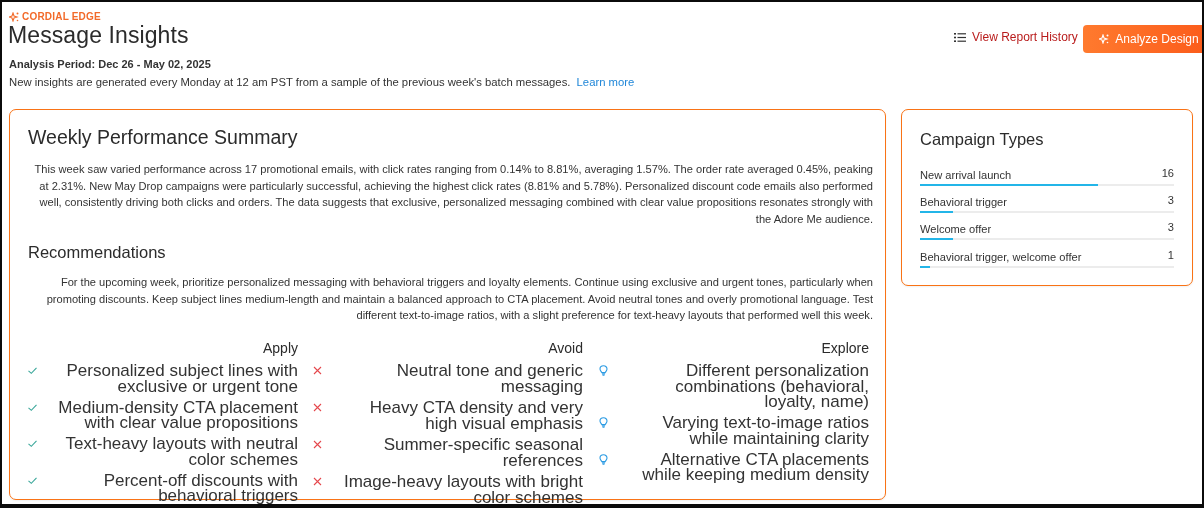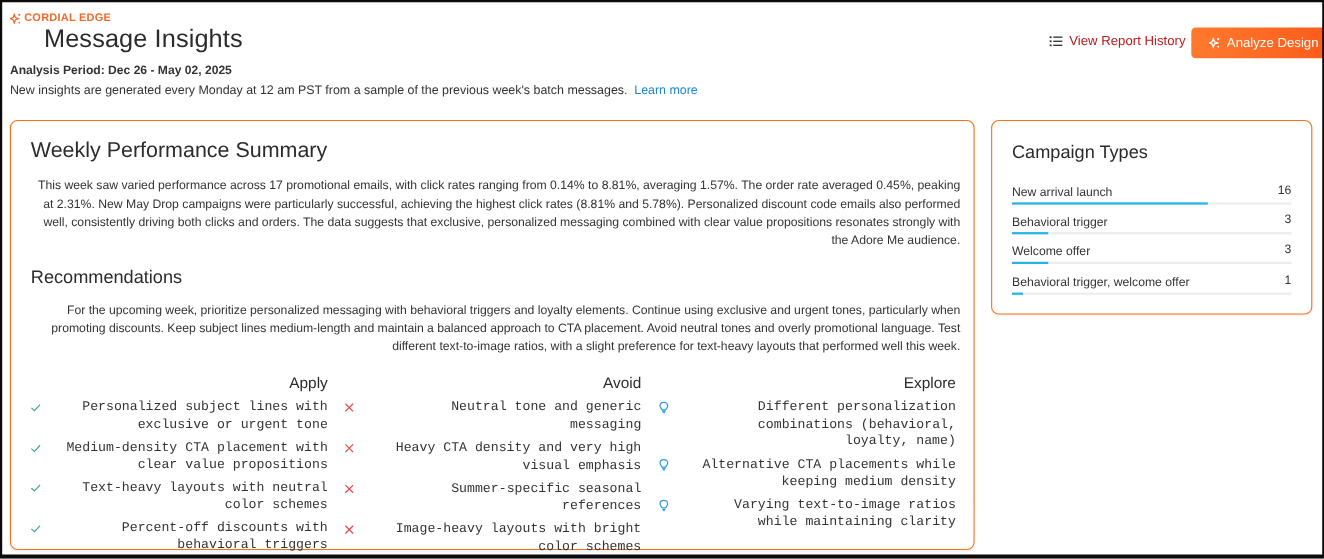--- a/index.html
+++ b/index.html
@@ -22,21 +22,20 @@
       position: absolute; left: 9px; top: 11px;
       display: flex; align-items: center; gap: 3px;
       font-size: 10px; font-weight: bold; letter-spacing: 0.2px;
       color: #f26a2a;
     }
     .brand svg { width: 10px; height: 10px; }
     .title {
       position: absolute; left: 8px; top: 22px;
       font-size: 23px; font-weight: normal; color: #2b2b2b;
       letter-spacing: 0.1px;
-      margin-left: 32px;
     }
     .period {
       position: absolute; left: 9px; top: 58px;
       font-size: 11px; font-weight: bold; color: #333;
     }
     .info {
       position: absolute; left: 9px; top: 76px;
       font-size: 11.3px; color: #333;
     }
     .info a { color: #1f86d8; text-decoration: none; margin-left: 3px; }
@@ -75,22 +74,22 @@
     .rec-title { position: absolute; left: 18px; top: 133px; font-size: 16.5px; }
     .rec-text { position: absolute; left: 18px; top: 164px; width: 845px; }
 
     .col { position: absolute; top: 230px; width: 270px; }
     .col.apply { left: 18px; }
     .col.avoid { left: 303px; }
     .col.explore { left: 589px; }
     .col-title { font-size: 14px; color: #2b2b2b; margin-bottom: 7px; }
     .col ul { list-style: none; }
     .col li {
-      display: flex; gap: 21px; font-size: 12px; line-height: 15.5px;
-      color: #333; margin-bottom: 5.5px; font-family: Liberation Mono, monospace;
+      display: flex; gap: 21px; font-size: 17px; line-height: 15.5px;
+      color: #333; margin-bottom: 5.5px;
     }
     .col li .ic { flex: 0 0 9px; width: 9px; height: 9px; margin-top: 3px; }
     .col.avoid li { margin-bottom: 6px; }
 
     .ct-title { position: absolute; left: 18px; top: 20px; font-size: 16.5px; }
     .ct-list { position: absolute; left: 18px; top: 55px; width: 254px; }
     .ct-row { height: 27.2px; position: relative; }
     .ct-row .label { position: absolute; left: 0; top: 4px; font-size: 11.1px; color: #333; }
     .ct-row .count { position: absolute; right: 0; top: 2px; font-size: 11.1px; color: #333; }
     .ct-row .track {
@@ -214,27 +213,27 @@
         <li>
           <svg class="ic" viewBox="0 0 9 11" style="height:11px;margin-top:2px">
               <path d="M4.5 0.8 C2.3 0.8 1 2.3 1 4 C1 5.5 2.2 6.3 2.8 7.6 L6.2 7.6 C6.8 6.3 8 5.5 8 4 C8 2.3 6.7 0.8 4.5 0.8 Z M3 9 L6 9 M3.5 10.3 L5.5 10.3" fill="none" stroke="#2b9be3" stroke-width="1.1"></path>
             </svg>
           <span>Different personalization combinations (behavioral, loyalty, name)</span>
         </li>
         <li>
           <svg class="ic" viewBox="0 0 9 11" style="height:11px;margin-top:2px">
               <path d="M4.5 0.8 C2.3 0.8 1 2.3 1 4 C1 5.5 2.2 6.3 2.8 7.6 L6.2 7.6 C6.8 6.3 8 5.5 8 4 C8 2.3 6.7 0.8 4.5 0.8 Z M3 9 L6 9 M3.5 10.3 L5.5 10.3" fill="none" stroke="#2b9be3" stroke-width="1.1"></path>
             </svg>
-          <span>Alternative CTA placements while keeping medium density</span>
+          <span>Varying text-to-image ratios while maintaining clarity</span>
         </li>
         <li>
           <svg class="ic" viewBox="0 0 9 11" style="height:11px;margin-top:2px">
               <path d="M4.5 0.8 C2.3 0.8 1 2.3 1 4 C1 5.5 2.2 6.3 2.8 7.6 L6.2 7.6 C6.8 6.3 8 5.5 8 4 C8 2.3 6.7 0.8 4.5 0.8 Z M3 9 L6 9 M3.5 10.3 L5.5 10.3" fill="none" stroke="#2b9be3" stroke-width="1.1"></path>
             </svg>
-          <span>Varying text-to-image ratios while maintaining clarity</span>
+          <span>Alternative CTA placements while keeping medium density</span>
         </li>
       </ul>
     </div>
   </section>
 
   <aside class="card campaign-card">
     <h2 class="h2 ct-title">Campaign Types</h2>
     <div class="ct-list">
       <div class="ct-row">
         <span class="label">New arrival launch</span>

